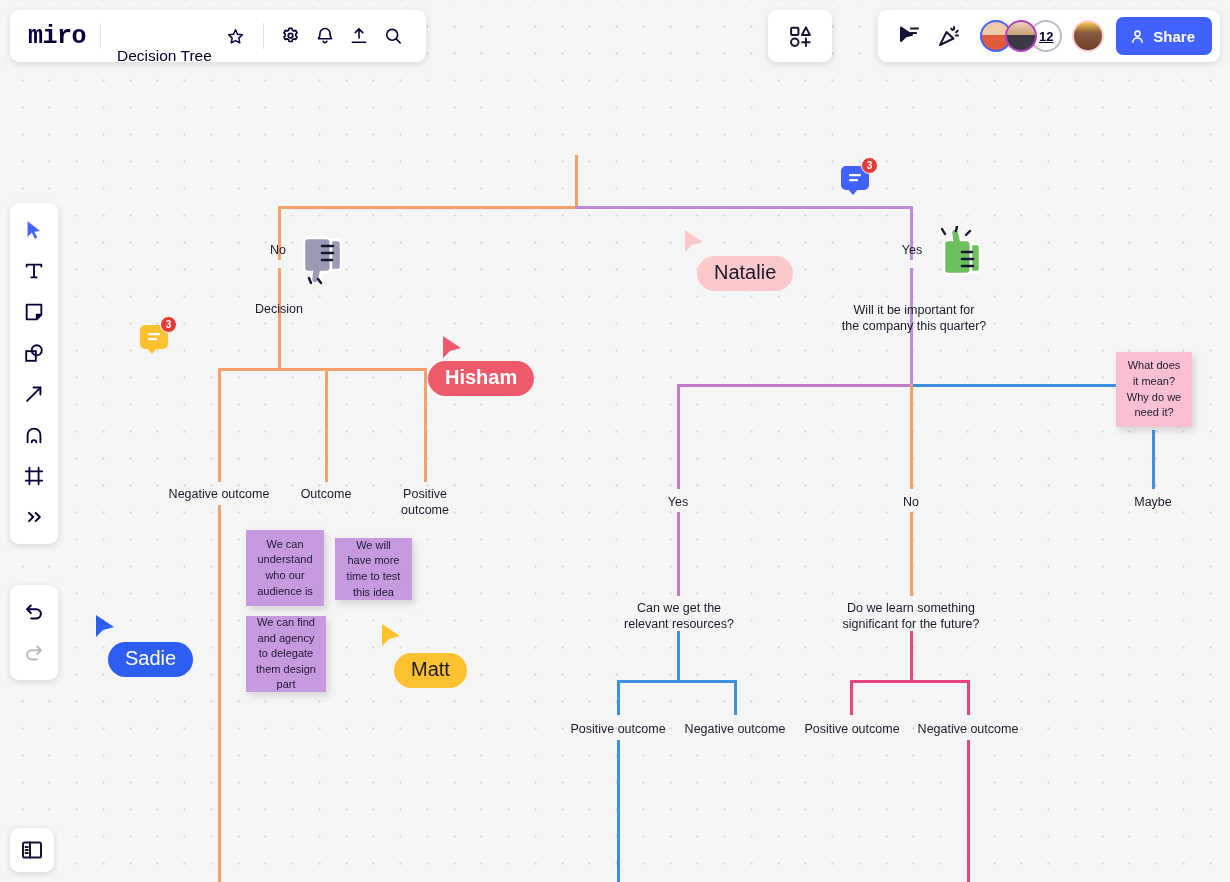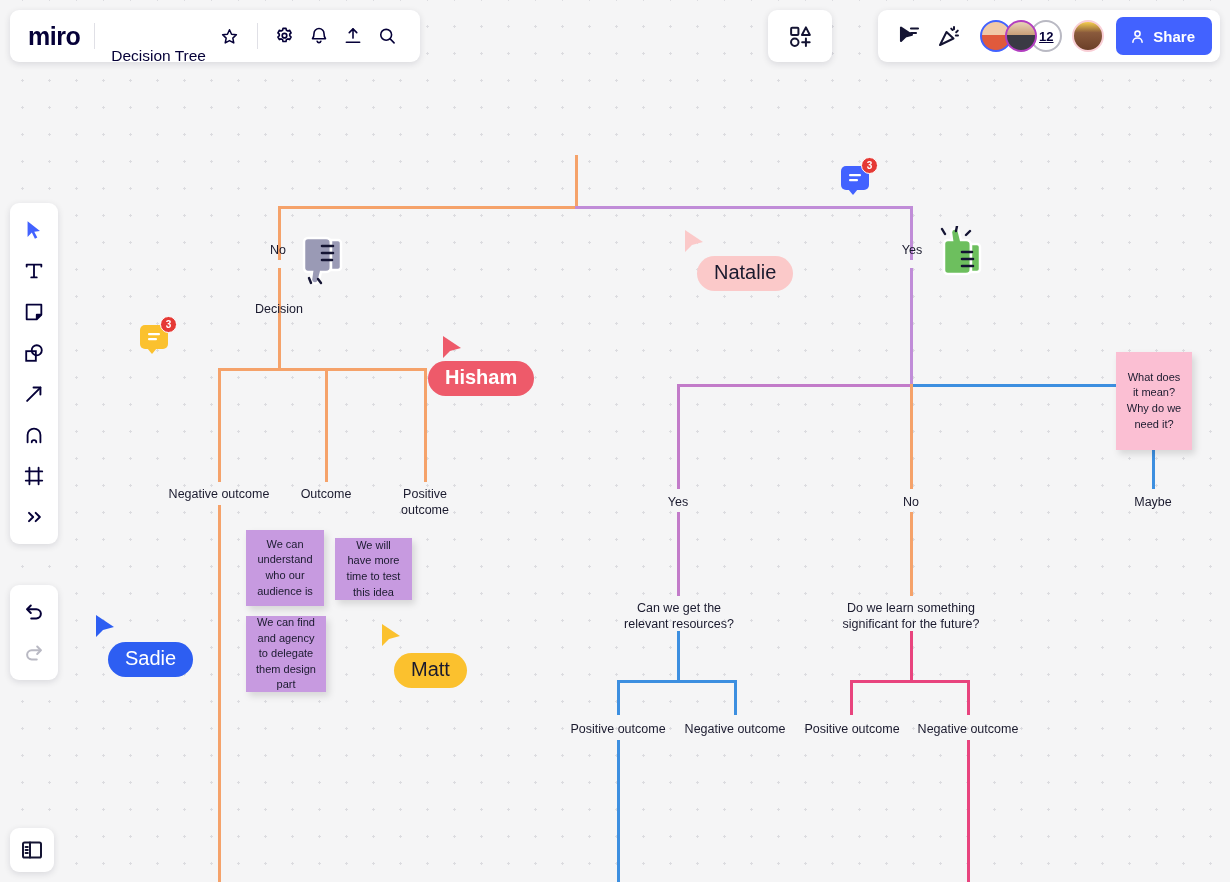--- a/index.html
+++ b/index.html
@@ -23,21 +23,21 @@
   
   .topbar-left {
     position: absolute; left: 10px; top: 10px;
     height: 52px; display: flex; align-items: center;
     background: #fff; border-radius: 9px;
     box-shadow: 0 2px 7px rgba(20,20,43,.12);
     padding: 0 16px 0 18px; gap: 0;
     z-index: 40;
   }
   .miro-logo {
-    font-family: Liberation Sans, sans-serif;
+    font-family: Liberation Mono, monospace;
     font-size: 25px; font-weight: 700; letter-spacing: -.5px;
     color: #050038; line-height: 1; padding-right: 14px;
   }
   .tb-sep { width: 1px; height: 26px; background: #e0e0e6; }
   .board-title {
     font-size: 15.5px; color: #050038; font-weight: 500;
     padding: 0 7px 0 16px; white-space: nowrap; margin-top: 40px;
   }
   .tb-icon {
     width: 34px; height: 34px; display: flex; align-items: center; justify-content: center;
@@ -237,20 +237,22 @@
 
     <div class="ln" style="left:1092px;top:384px;width:26px;height:2.5px;background:#3d8fe0;"></div>
 
     <div class="node-label" style="left:258px;top:242px;width:40px;">No</div>
     <div class="node-label" style="left:239px;top:301px;width:80px;">Decision</div>
     <div class="node-label" style="left:159px;top:486px;width:120px;">Negative outcome</div>
     <div class="node-label" style="left:286px;top:486px;width:80px;">Outcome</div>
     <div class="node-label" style="left:393px;top:486px;width:64px;">Positive
 outcome</div>
     <div class="node-label" style="left:892px;top:242px;width:40px;">Yes</div>
+    <div class="node-label" style="left:834px;top:302px;width:160px;">Will it be important for
+the company this quarter?</div>
     <div class="node-label" style="left:658px;top:494px;width:40px;">Yes</div>
     <div class="node-label" style="left:891px;top:494px;width:40px;">No</div>
     <div class="node-label" style="left:1118px;top:494px;width:70px;">Maybe</div>
     <div class="node-label" style="left:607px;top:600px;width:144px;">Can we get the
 relevant resources?</div>
     <div class="node-label" style="left:831px;top:600px;width:160px;">Do we learn something
 significant for the future?</div>
     <div class="node-label" style="left:558px;top:721px;width:120px;">Positive outcome</div>
     <div class="node-label" style="left:675px;top:721px;width:120px;">Negative outcome</div>
     <div class="node-label" style="left:792px;top:721px;width:120px;">Positive outcome</div>
@@ -258,21 +260,21 @@
 
     <div class="sticky purple" style="left:246px;top:530px;width:78px;height:76px;">
       <span>We can understand who our audience is</span>
     </div>
     <div class="sticky purple" style="left:335px;top:538px;width:77px;height:62px;">
       <span>We will have more time to test this idea</span>
     </div>
     <div class="sticky purple" style="left:246px;top:616px;width:80px;height:76px;">
       <span>We can find and agency to delegate them design part</span>
     </div>
-    <div class="sticky pink" style="left:1116px;top:352px;width:76px;height:98px;">
+    <div class="sticky pink" style="left:1116px;top:352px;width:76px;height:75px;">
       <span>What does it mean? Why do we need it?</span>
     </div>
 
     <div class="emoji" style="left:300px;top:234px;">
       <svg width="46" height="52" viewBox="0 0 46 52">
         <path d="M8 4 h18 a5 5 0 0 1 5 5 v24 a5 5 0 0 1 -5 5 h-5 l-2 8 a4 4 0 0 1 -8 -1 l1 -7 h-4 a4 4 0 0 1 -4 -4 v-26 a4 4 0 0 1 4 -4 z" fill="#9a9ab5" stroke="#ffffff" stroke-width="2.5"></path>
         <path d="M31 6 h7 a3 3 0 0 1 3 3 v24 a3 3 0 0 1 -3 3 h-7 z" fill="#9a9ab5" stroke="#ffffff" stroke-width="2.5"></path>
         <path d="M22 12 h11 M22 19 h11 M22 26 h10" stroke="#141433" stroke-width="2.6" stroke-linecap="round"></path>
         <path d="M9 44 l2 5 M18 45 l3 4" stroke="#141433" stroke-width="2.4" stroke-linecap="round"></path>
       </svg>

